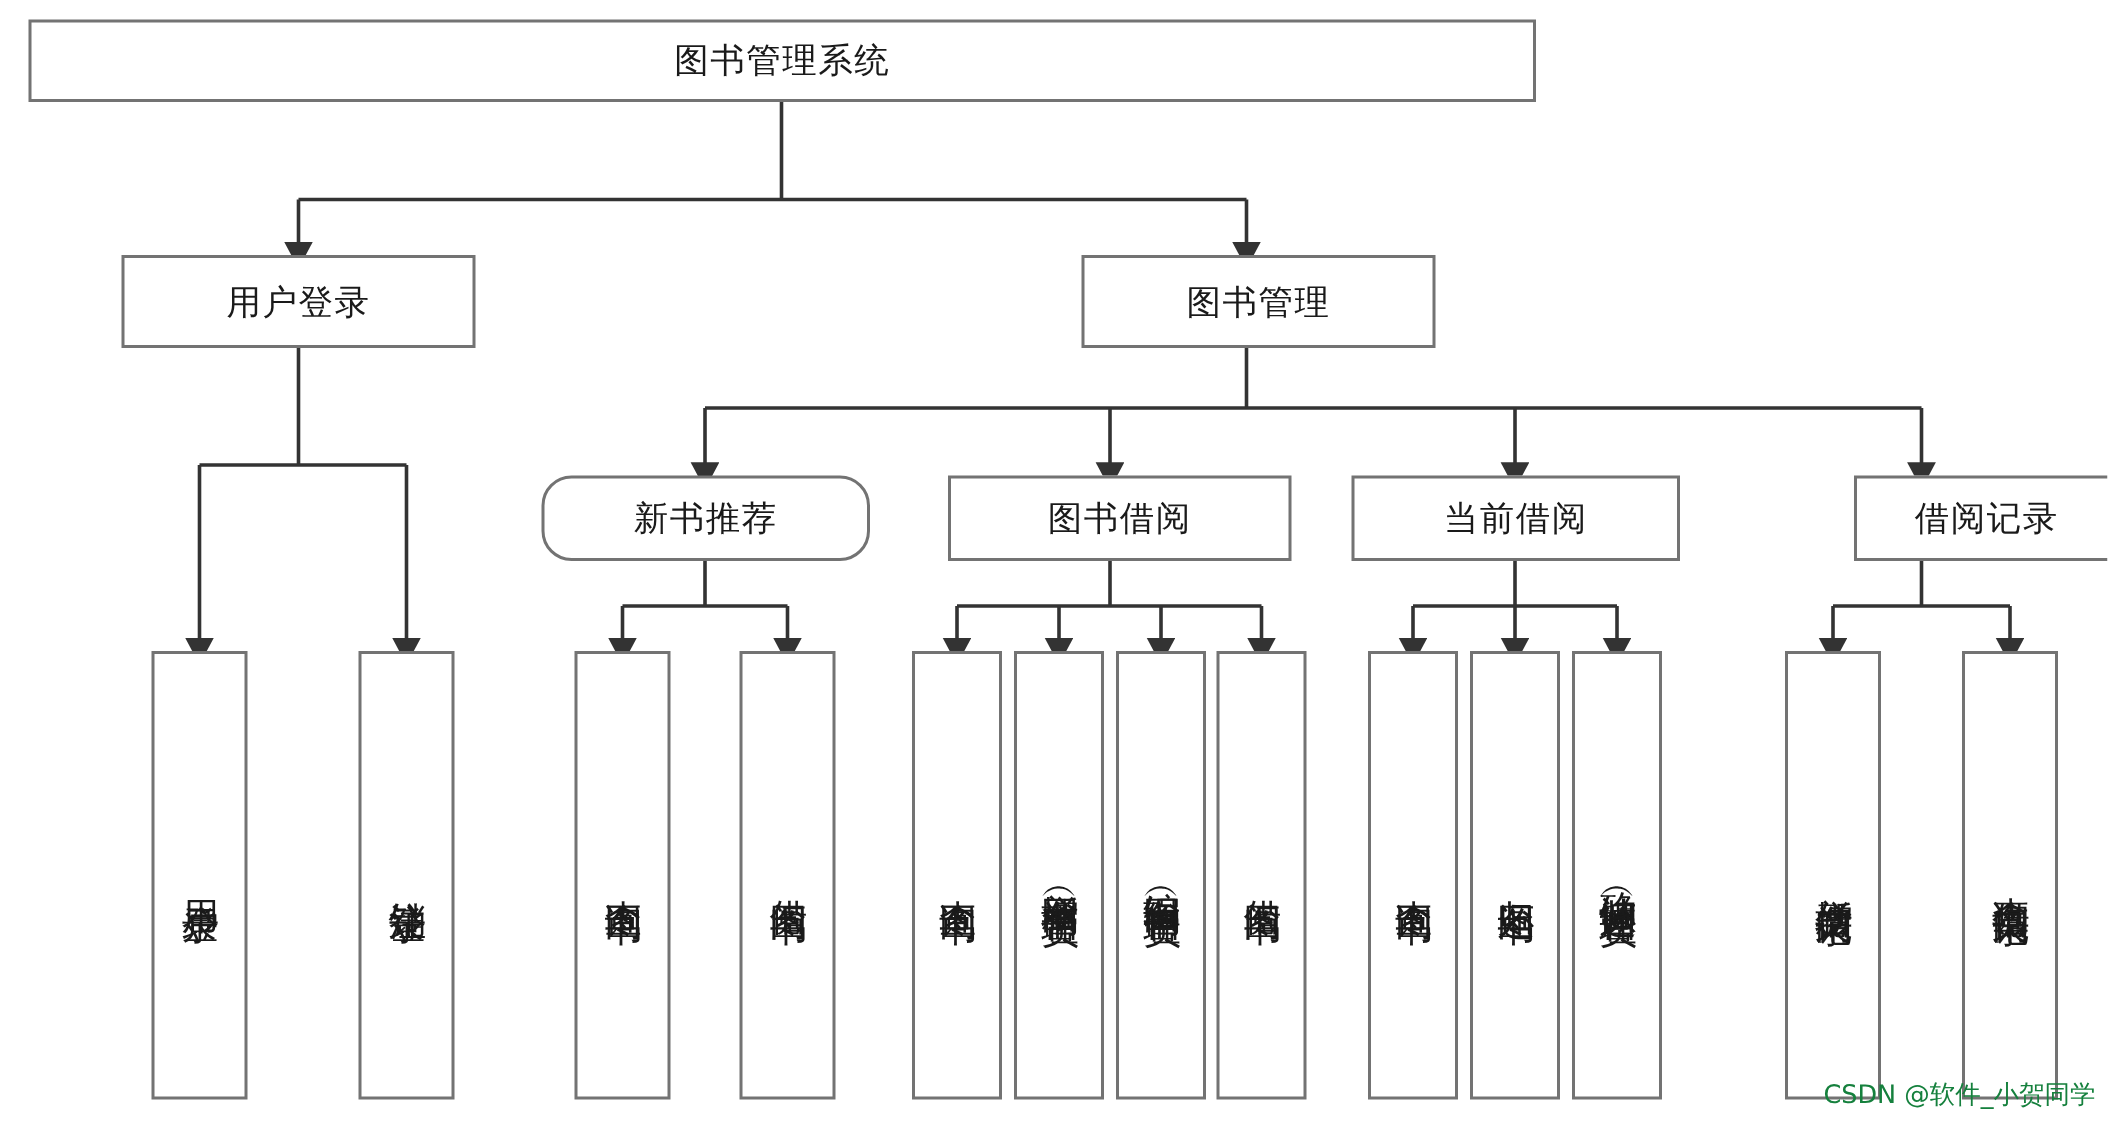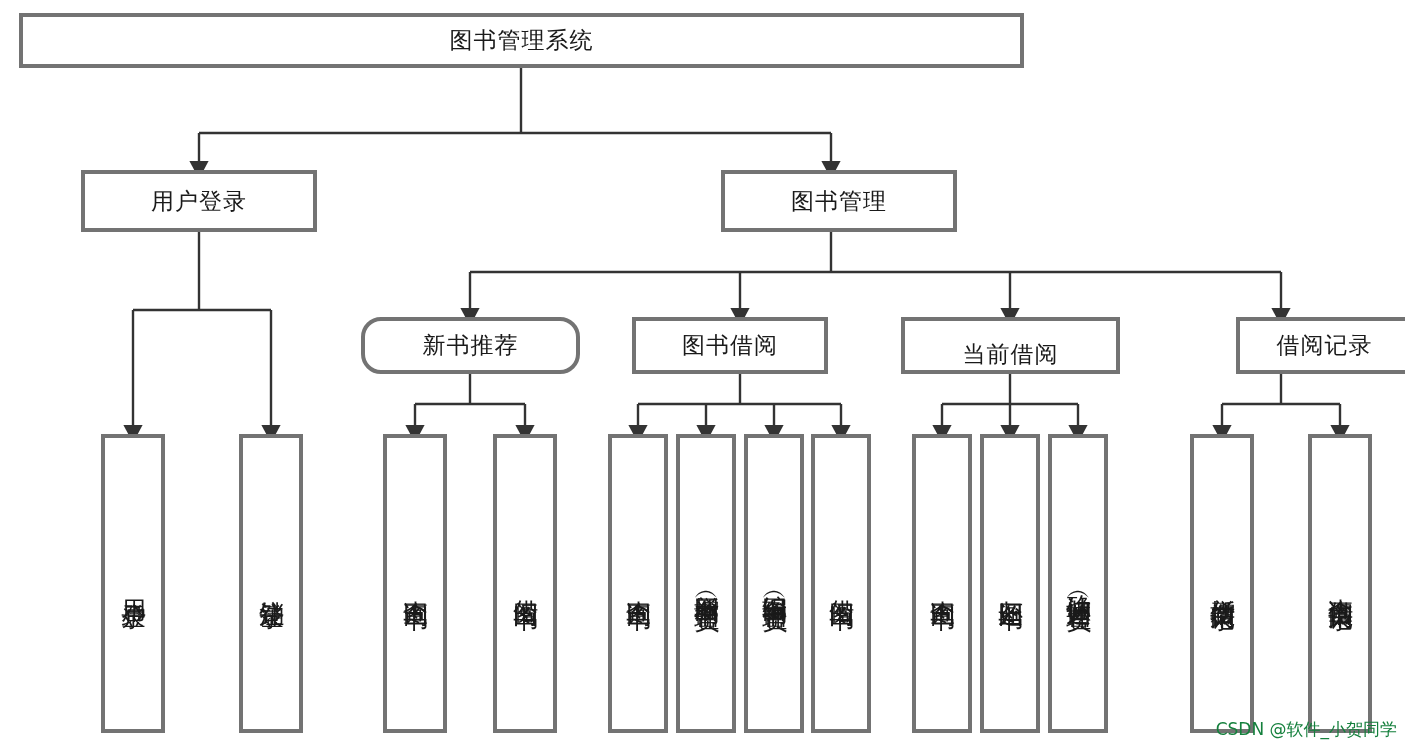--- a/index.html
+++ b/index.html
@@ -20,21 +20,21 @@
     position: absolute;
     left: 0;
     top: 0;
     width: 1405px;
     height: 747px;
     pointer-events: none;
   }
   .node {
     position: absolute;
     box-sizing: border-box;
-    border: 4px solid #737373;
+    border: 2px solid #737373;
     background: #ffffff;
     display: flex;
     align-items: center;
     justify-content: center;
     color: #1a1a1a;
   }
   .node.horiz {
     font-size: 23px;
     letter-spacing: 1px;
   }
@@ -125,24 +125,24 @@
   <div class="node horiz" style="left:81px; top:170px; width:236px; height:62px;">
     <span>用户登录</span>
   </div>
   <div class="node horiz" style="left:711px; top:170px; width:236px; height:62px;margin-left:10px;">
     <span>图书管理</span>
   </div>
 
   <div class="node horiz" style="left:361px; top:317px; width:219px; height:57px;border-radius:20px;">
     <span>新书推荐</span>
   </div>
-  <div class="node horiz" style="left:632px; top:317px; width:196px; height:57px;">
+  <div class="node horiz" style="left:632px; top:317px; width:229px; height:57px;">
     <span>图书借阅</span>
   </div>
-  <div class="node horiz" style="left:901px; top:317px; width:219px; height:57px;align-items:flex-end;">
+  <div class="node horiz" style="left:901px; top:317px; width:219px; height:57px;">
     <span>当前借阅</span>
   </div>
   <div class="node horiz" style="left:1236px; top:317px; width:177px; height:57px;">
     <span>借阅记录</span>
   </div>
 
   <div class="node vert" style="left:101px; top:434px; width:64px; height:299px;">
     <span class="vlabel">用户登录</span>
   </div>
   <div class="node vert" style="left:239px; top:434px; width:64px; height:299px;">

